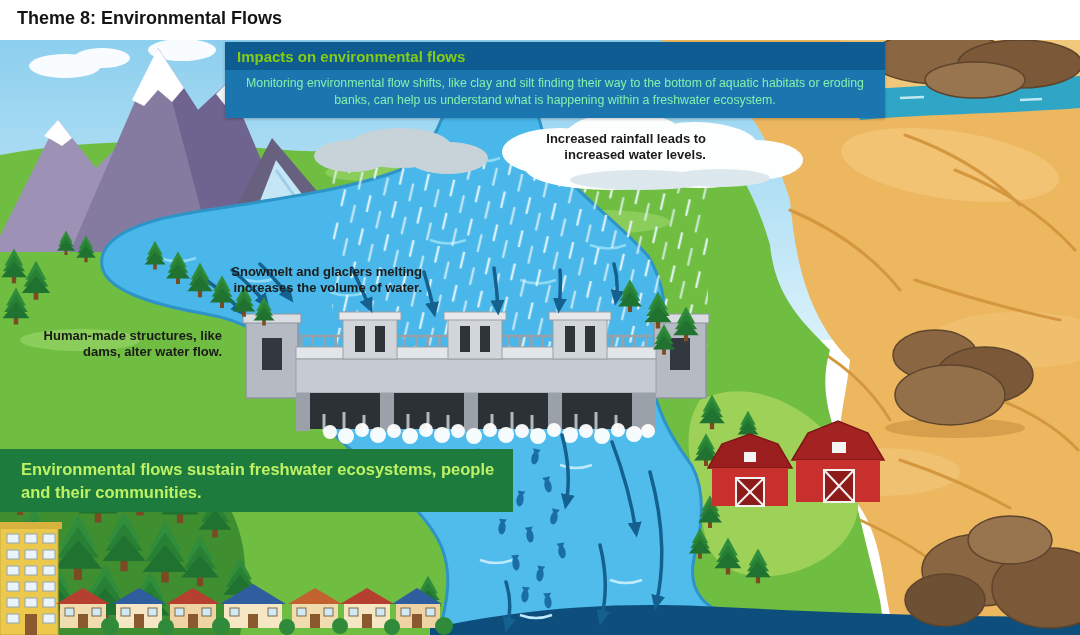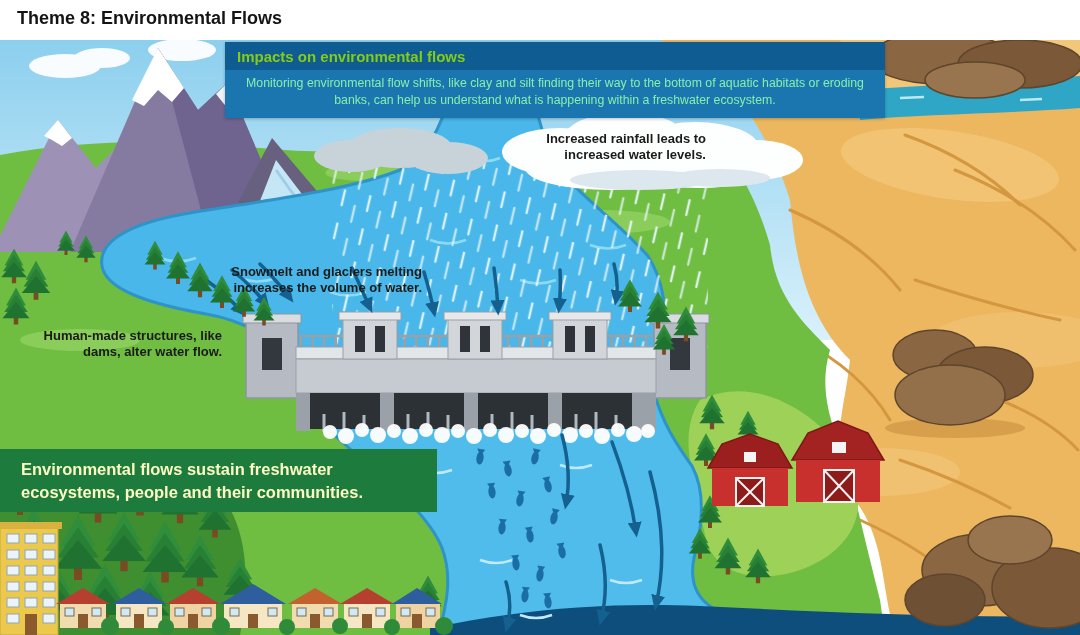--- a/index.html
+++ b/index.html
@@ -11,22 +11,22 @@
   .scene { position:absolute; top:40px; left:0; width:1080px; height:595px; }
   .scene svg { position:absolute; top:0; left:0; display:block; }
   .infobox { position:absolute; left:225px; top:2px; width:660px; box-shadow:0 1px 3px rgba(0,0,0,.25); }
   .infobox-title { background:var(--infobox-header,#0e5c92); color:#84cc16; font-weight:bold; font-size:15px; padding:6px 12px 5px; }
   .infobox-body { background:var(--infobox-body,#1b76b0); color:#86efac; font-size:12.3px; line-height:1.4; text-align:center; padding:5px 14px 9px; }
   .ann { position:absolute; color:var(--annotation-text,#1b1b19); font-size:13px; font-weight:bold; line-height:1.25; text-align:right; }
   .ann-rainfall { left:494px; top:91px; width:212px; }
   .ann-drought  { left:804px; top:123px; width:232px; }
   .ann-snowmelt { left:192px; top:196px; width:230px;margin-top:28px; }
   .ann-dams     { left:12px;   top:288px; width:210px; }
-  .banner { position:absolute; left:0; top:409px; width:437px; height:63px;
-            background:var(--banner-green,#1d7b3d); color:#fef9c3; font-weight:bold;
+  .banner { position:absolute; left:0; top:409px; width:513px; height:63px;
+            background:var(--banner-green,#1d7b3d); color:#bef264; font-weight:bold;
             font-size:16.5px; line-height:1.42; padding:9px 14px 0 21px; }
 </style>
 </head>
 <body>
 
 <div class="page">
   <header class="page-header">
     <h1 class="page-title">Theme 8: Environmental Flows</h1>
   </header>
 

